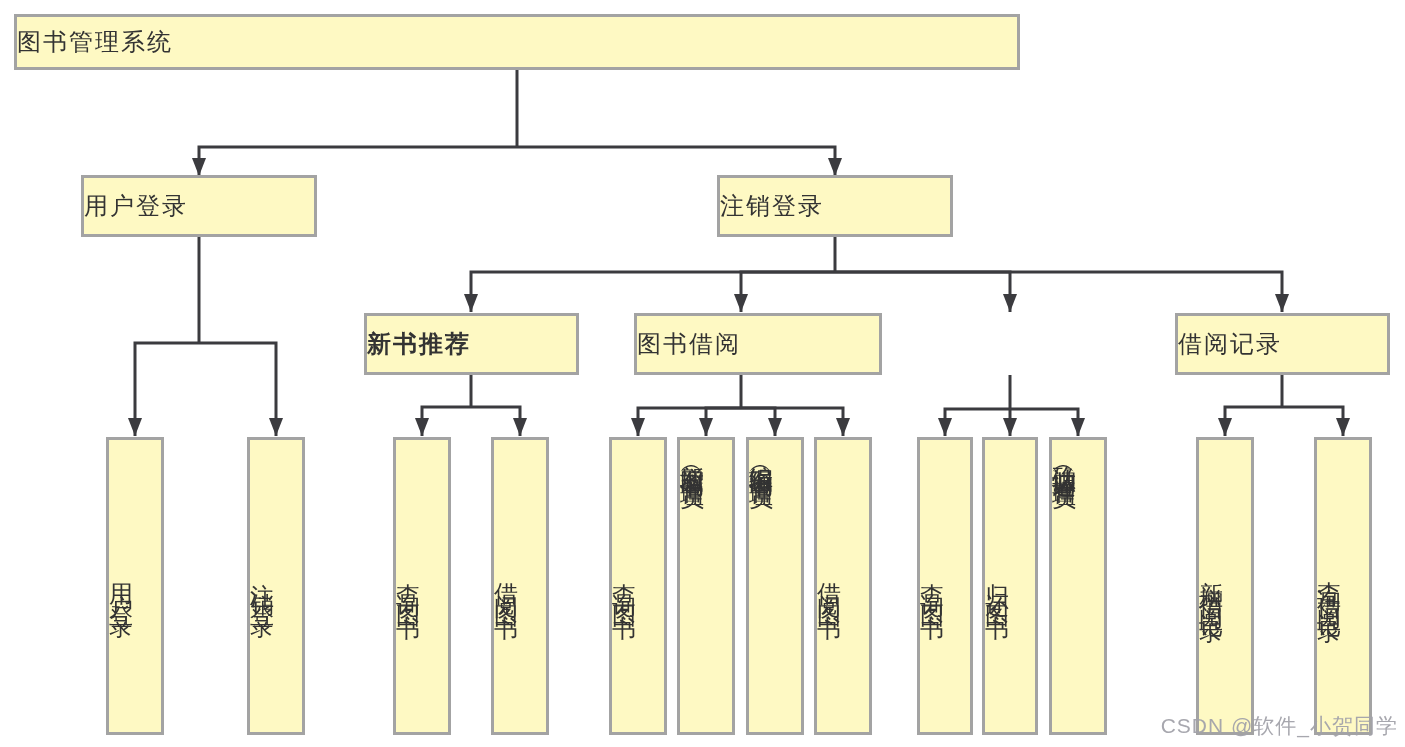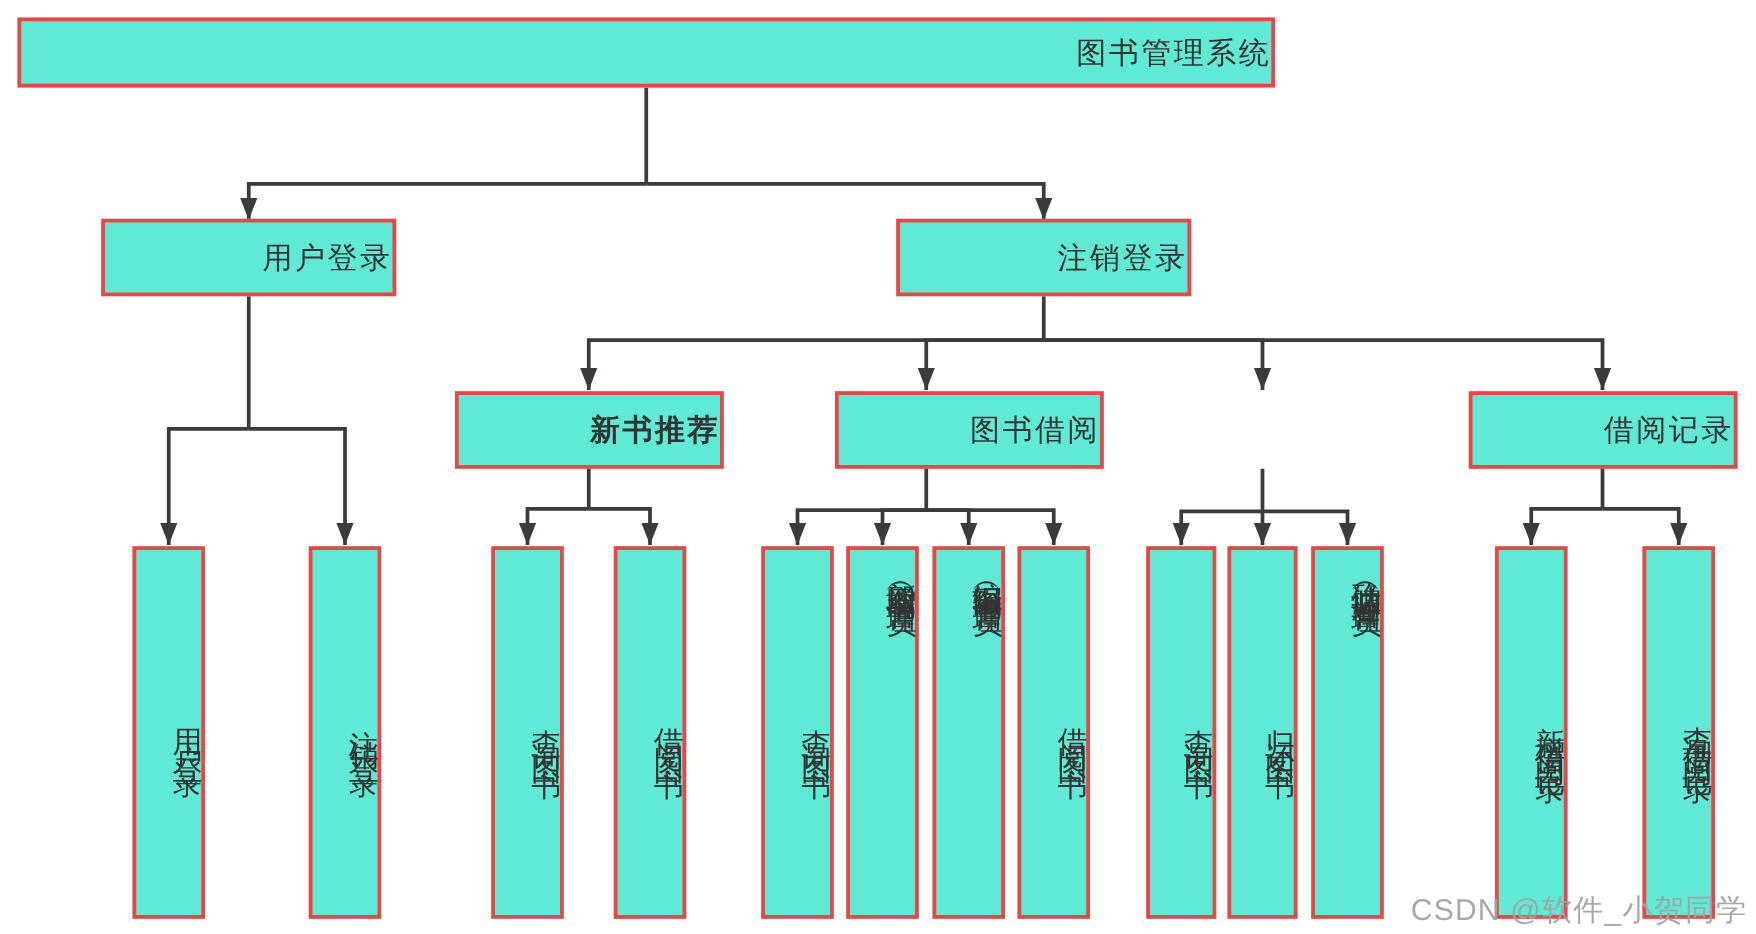--- a/index.html
+++ b/index.html
@@ -17,26 +17,26 @@
     color: #333333;
   }
   .connectors {
     position: absolute;
     left: 0; top: 0;
     width: 1405px; height: 747px;
     pointer-events: none;
   }
   .node {
     position: absolute;
-    background: #5eead4;
-    border: 3px solid #ef4444;
+    background: #fef9c3;
+    border: 3px solid #a3a3a3;
     box-sizing: border-box;
     display: flex;
     align-items: center;
-    justify-content: flex-end;
+    justify-content: flex-start;
   }
   .node .lbl {
     font-size: 24px;
     color: #333333;
     white-space: nowrap;
   }
   .h .lbl { letter-spacing: 2px; }
   .v .lbl {
     writing-mode: vertical-rl;
     text-orientation: mixed;
@@ -44,21 +44,21 @@
     line-height: 1;
   }
   .v.short .lbl { letter-spacing: 11px; }
   .v.mid   .lbl { letter-spacing: 8px; }
   .v.long  { align-items: flex-start; }
   .v.long .lbl { letter-spacing: 3px; padding-top: 6px; }
   .watermark {
     position: absolute;
     top: 712px;
     right: 7px;
-    font-size: 24px;
+    font-size: 21px;
     letter-spacing: 1px;
     color: rgba(162, 162, 170, 0.95);
     z-index: 5;
     white-space: nowrap;
   }
 </style>
 </head>
 <body>
 
 <div class="canvas">
@@ -113,21 +113,21 @@
   <div class="node h" style="left:81px; top:175px; width:236px; height:62px;">
     <span class="lbl">用户登录</span>
   </div>
   <div class="node h" style="left:717px; top:175px; width:236px; height:62px;">
     <span class="lbl">注销登录</span>
   </div>
 
   <div class="node h" style="left:364px; top:313px; width:215px; height:62px;font-weight:bold;">
     <span class="lbl">新书推荐</span>
   </div>
-  <div class="node h" style="left:668px; top:313px; width:215px; height:62px;">
+  <div class="node h" style="left:634px; top:313px; width:248px; height:62px;">
     <span class="lbl">图书借阅</span>
   </div>
   <div class="node h" style="left:1175px; top:313px; width:215px; height:62px;">
     <span class="lbl">借阅记录</span>
   </div>
 
   <div class="node v short" style="left:106px; top:437px; width:58px; height:298px;">
     <span class="lbl">用户登录</span>
   </div>
   <div class="node v short" style="left:247px; top:437px; width:58px; height:298px;">

